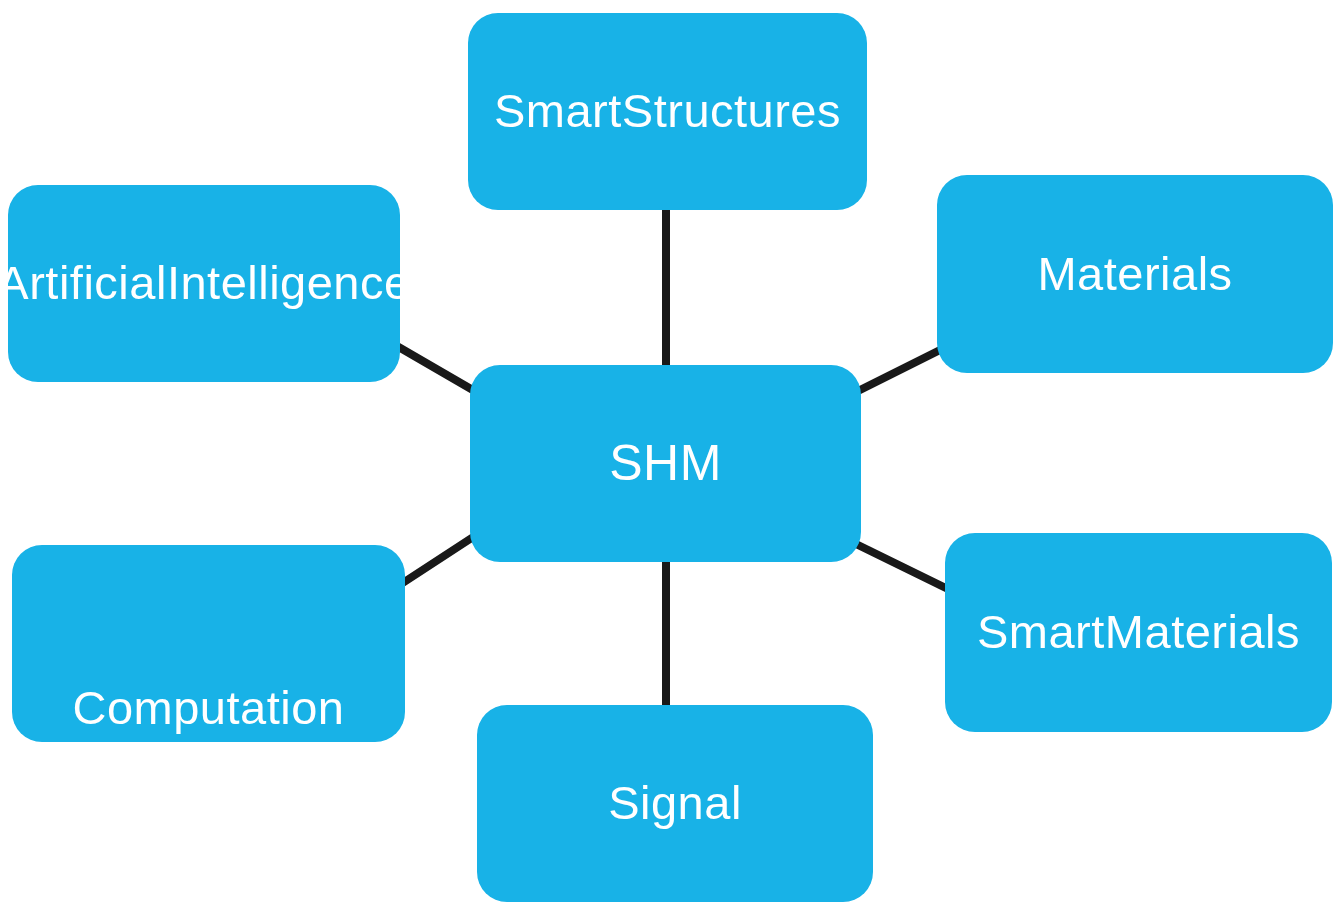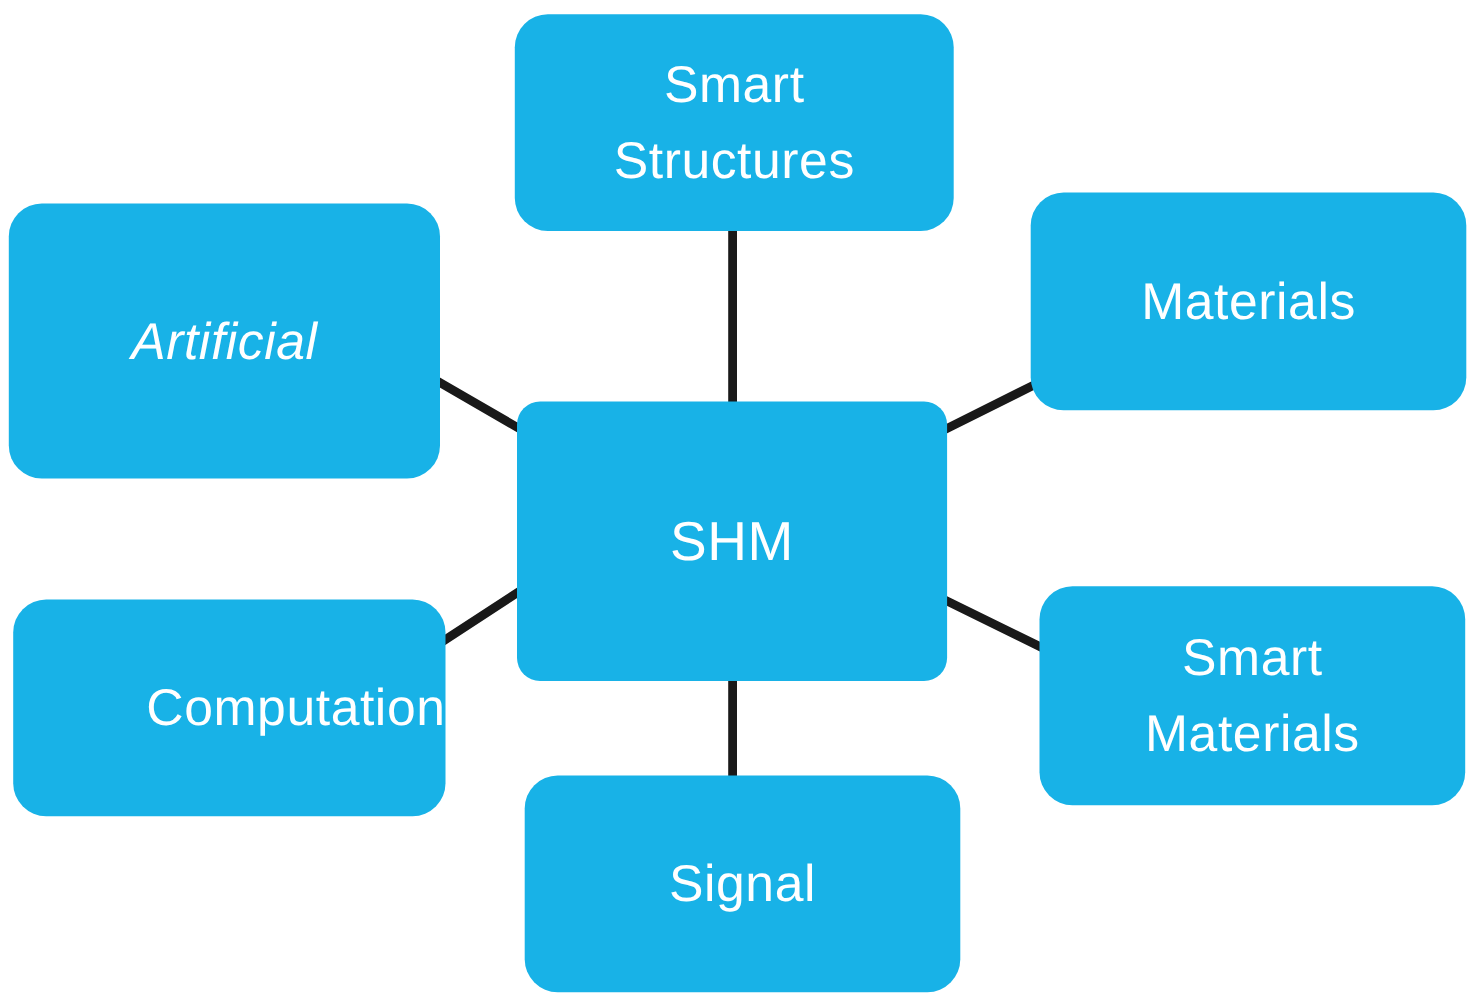--- a/index.html
+++ b/index.html
@@ -32,33 +32,32 @@
     stroke-width: 8;
     stroke-linecap: round;
   }
   .node {
     position: absolute;
     z-index: 2;
     background: var(--node-fill);
     border-radius: 30px;
     color: var(--node-text);
     display: flex;
-    flex-direction: column;
     align-items: center;
     justify-content: center;
     text-align: center;
     font-size: 47px;
     line-height: 1.45;
     letter-spacing: 0.5px;
   }
   
   .node-smart-structures        { left: 468px; top: 13px;  width: 399px; height: 197px; }
-  .node-artificial-intelligence { left: 8px;   top: 185px; width: 392px; height: 250px; font-style: italic; }
+  .node-artificial-intelligence { left: 8px;   top: 185px; width: 392px; height: 197px; }
   .node-sensors-actuators       { left: 937px; top: 175px; width: 396px; height: 198px; }
-  .node-shm                     { left: 470px; top: 365px; width: 391px; height: 254px; font-size: 50px; border-radius: 21px; }
+  .node-shm                     { left: 470px; top: 365px; width: 391px; height: 197px; font-size: 50px; }
   .node-computation             { left: 12px;  top: 545px; width: 393px; height: 197px; align-items: flex-end; }
   .node-smart-materials         { left: 945px; top: 533px; width: 387px; height: 199px; }
   .node-signal-processing       { left: 477px; top: 705px; width: 396px; height: 197px; justify-content: center; }
 </style>
 </head>
 <body>
 
 <div class="canvas">
 
   <svg class="connectors" viewBox="0 0 1342 912" aria-hidden="true">
@@ -70,20 +69,21 @@
     <line x1="856" y1="544" x2="954" y2="592"></line>
   </svg>
 
   <div class="node node-smart-structures">
     <span>Smart</span>
     <span>Structures</span>
   </div>
 
   <div class="node node-artificial-intelligence">
     <span>Artificial</span>
+    <span>Intelligence</span>
   </div>
 
   <div class="node node-sensors-actuators">
     <span>Materials</span>
   </div>
 
   <div class="node node-shm">
     <span>SHM</span>
   </div>
 

